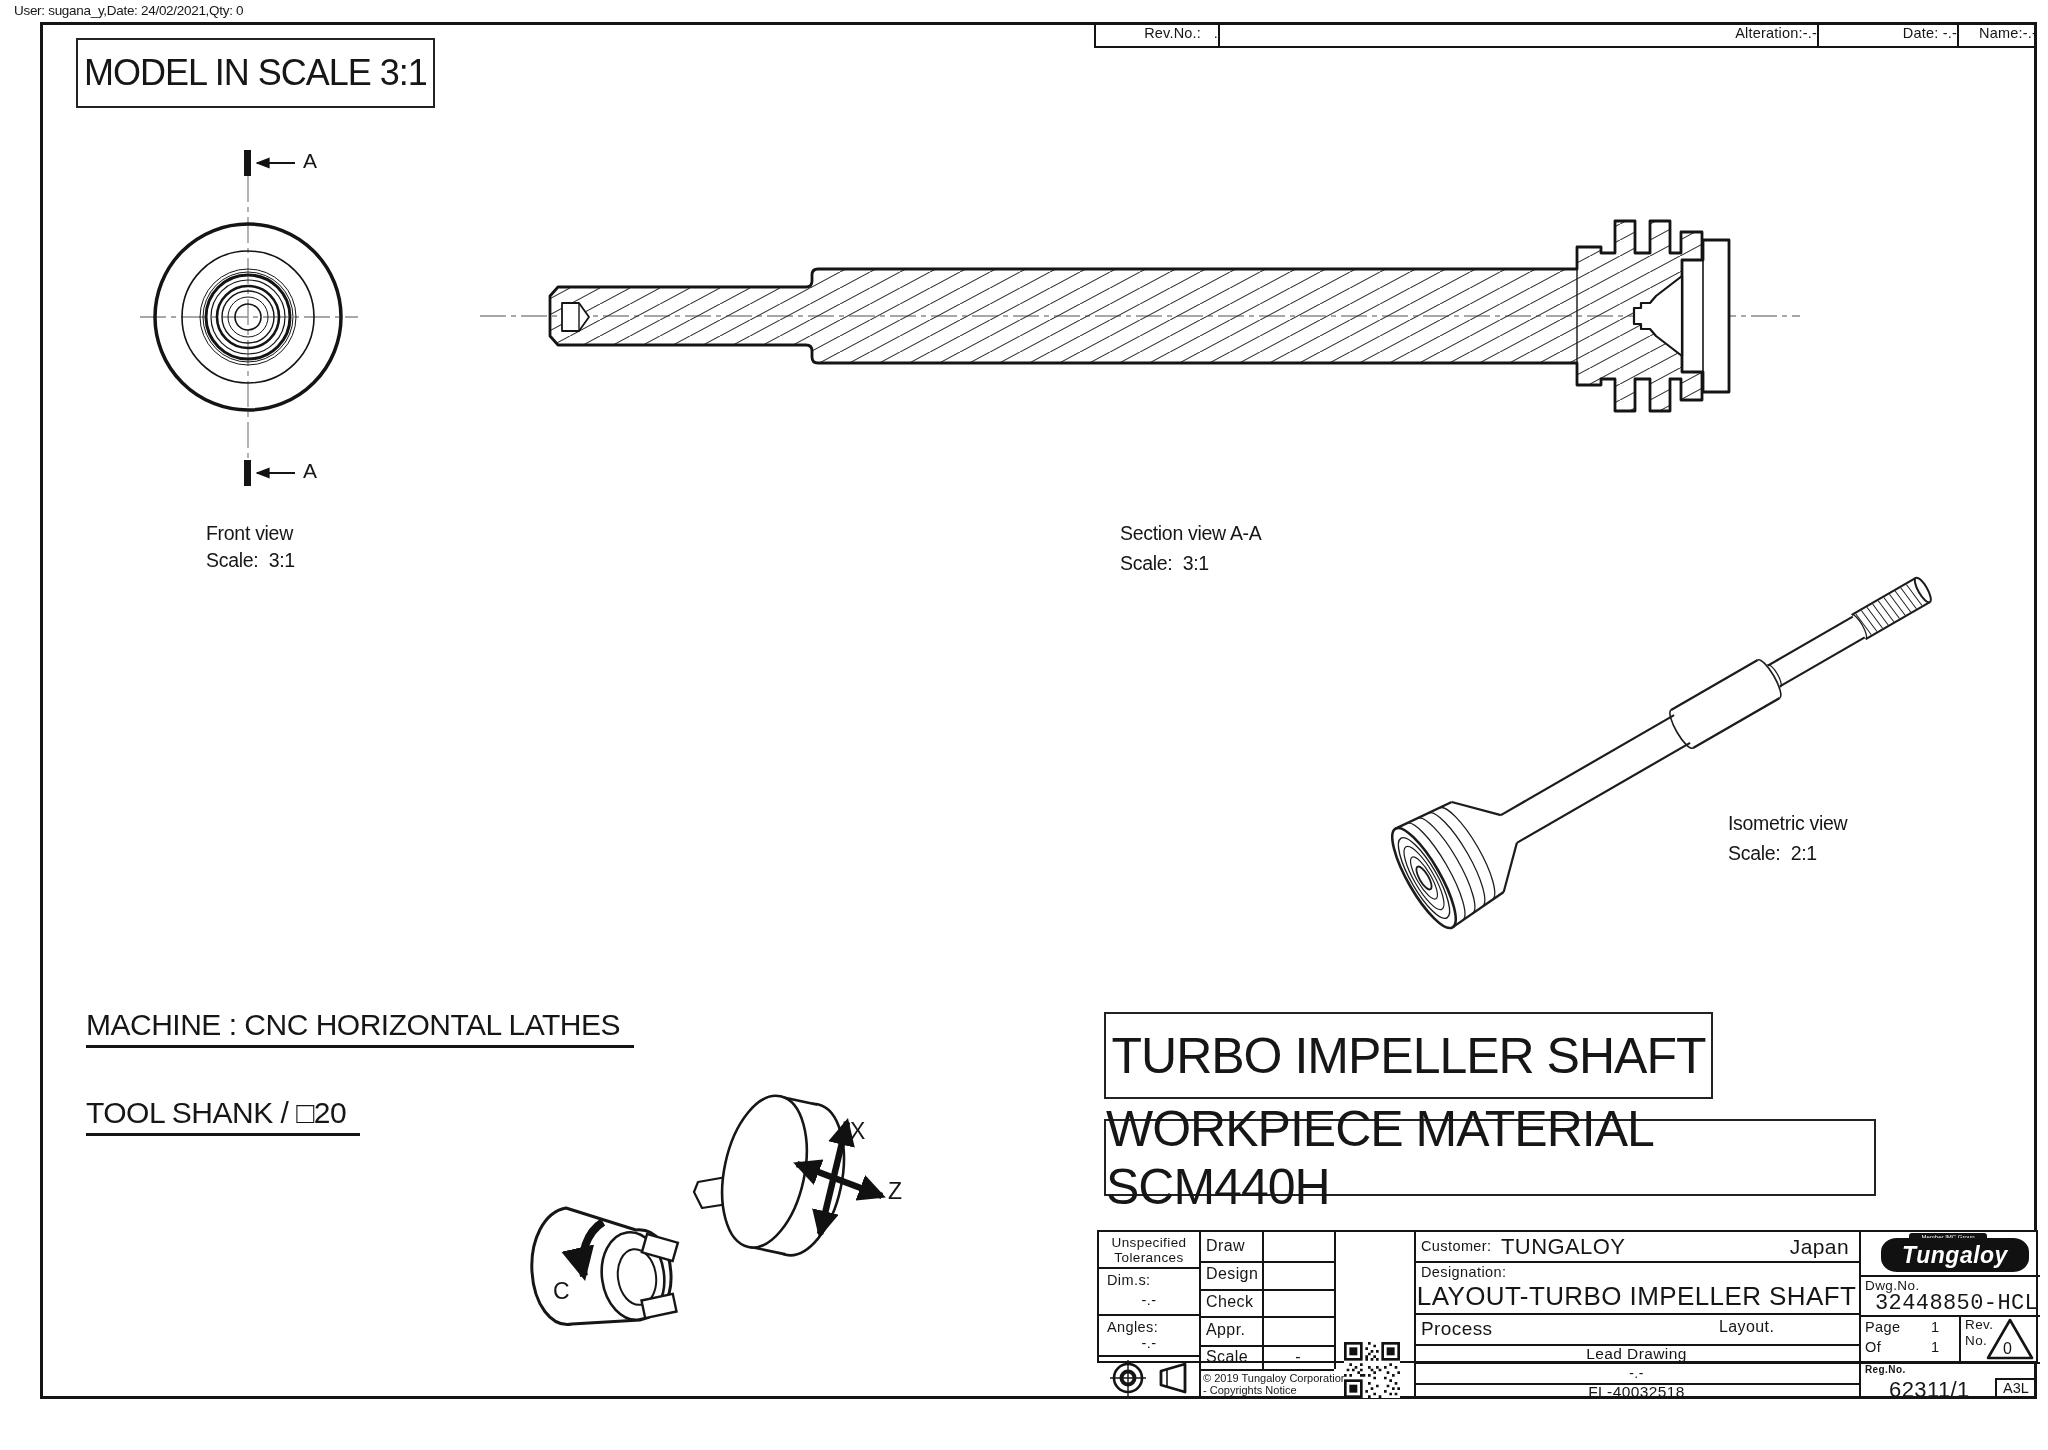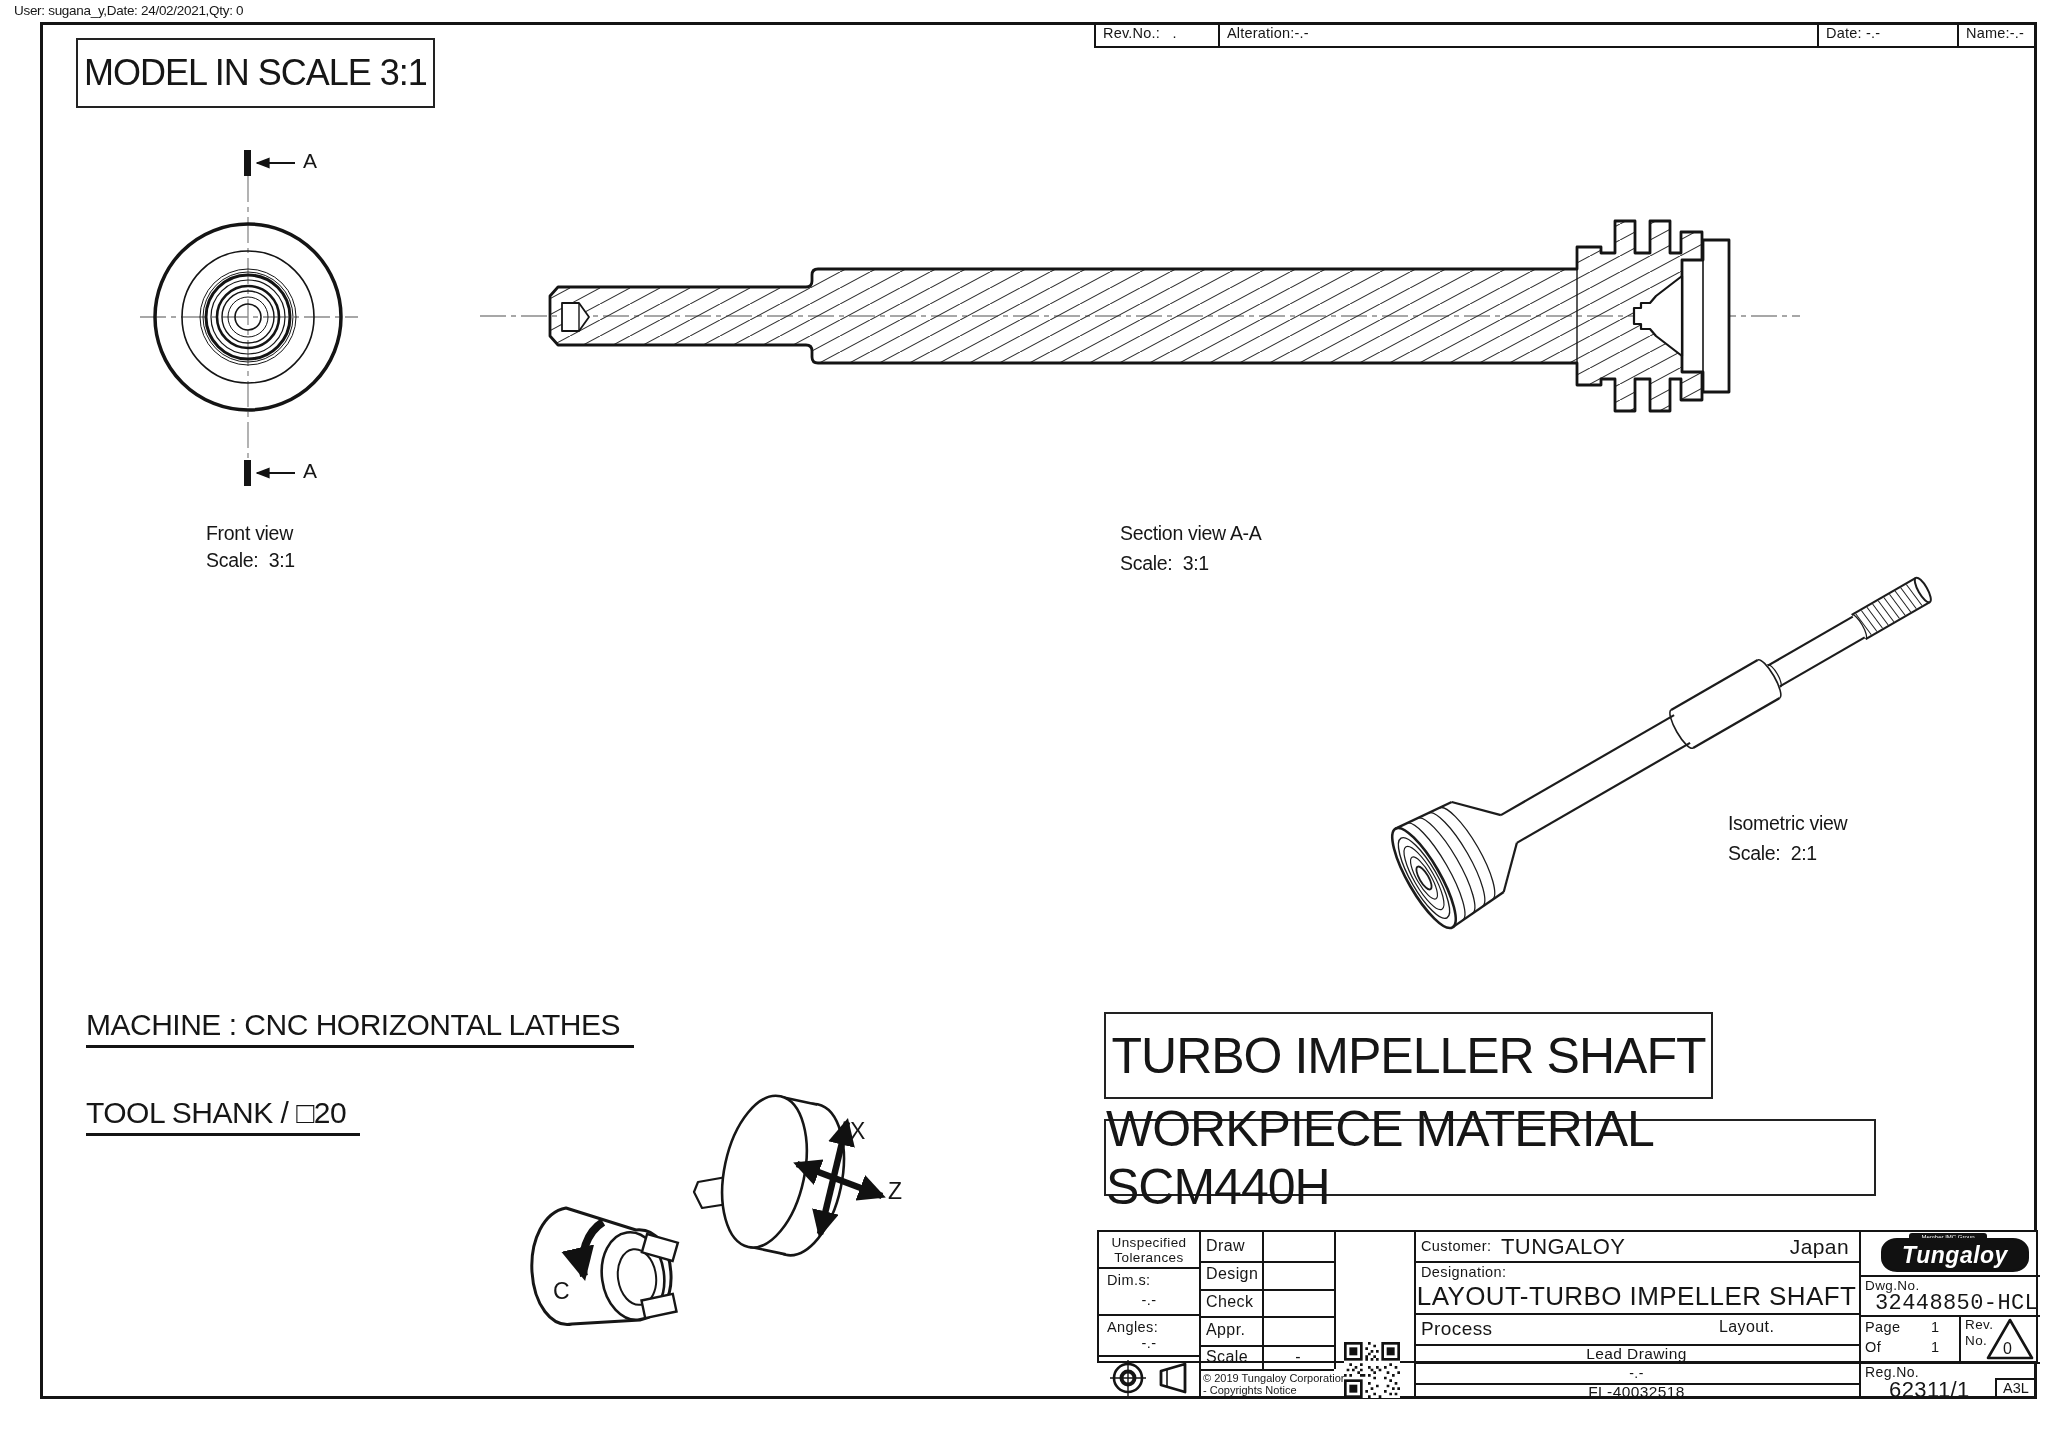--- a/index.html
+++ b/index.html
@@ -5,21 +5,21 @@
   html,body{margin:0;padding:0;}
   body{width:2048px;height:1450px;background:#fff;position:relative;overflow:hidden;
        font-family:"Liberation Sans", sans-serif;color:#161616;}
   .abs{position:absolute;white-space:pre;letter-spacing:-0.3px;}
   .frame{position:absolute;left:40px;top:22px;width:1997px;height:1377px;border:3px solid #141414;box-sizing:border-box;}
   .modelbox{position:absolute;left:76px;top:38px;width:359px;height:70px;border:2px solid #222;box-sizing:border-box;
             display:flex;align-items:center;justify-content:center;font-size:36px;letter-spacing:-1px;}
   
   .revbar{position:absolute;left:1094px;top:22px;height:26px;display:flex;box-sizing:border-box;}
   .revcell{border-left:2px solid #141414;border-bottom:2px solid #141414;box-sizing:border-box;
-           font-size:14.5px;padding:3px 0 0 7px;letter-spacing:0.2px;white-space:pre;}
+           font-size:14.5px;padding:3px 0 0 7px;letter-spacing:0.2px;white-space:pre;text-align:right;}
   
   .bigbox{position:absolute;border:2px solid #222;box-sizing:border-box;display:flex;align-items:center;justify-content:center;
           font-size:50px;letter-spacing:-1px;background:#fff;}
   
   .note{font-size:30px;letter-spacing:-0.5px;border-bottom:3px solid #141414;padding:0 14px 3px 0;width:max-content;}
   
   #title-block{position:absolute;left:1097px;top:1230px;width:941px;height:133px;border:2.5px solid #141414;box-sizing:border-box;background:#fff;}
   .hl{position:absolute;background:#141414;height:2px;}
   .vl{position:absolute;background:#141414;width:2px;}
   .tbt{position:absolute;white-space:pre;letter-spacing:0.4px;text-align:right;}
@@ -292,16 +292,16 @@
   <div class="tbt" style="left:766px;top:87px;font-size:14.5px;">Page</div>
   <div class="tbt" style="left:832px;top:87px;font-size:14.5px;">1</div>
   <div class="tbt" style="left:766px;top:107px;font-size:14.5px;">Of</div>
   <div class="tbt" style="left:832px;top:107px;font-size:14.5px;">1</div>
   <div class="tbt" style="left:866px;top:85px;font-size:13.5px;">Rev.</div>
   <div class="tbt" style="left:866px;top:101px;font-size:13.5px;">No.</div>
   <svg style="left:884px;top:85px;" width="52" height="44" viewBox="0 0 52 44">
     <polygon points="27,3 49,41 5,41" fill="none" stroke="#141414" stroke-width="2.6" stroke-linejoin="round"></polygon>
   </svg>
   <div class="tbt" style="left:904px;top:108px;font-size:16px;">0</div>
-  <div class="tbt" style="left:766px;top:132px;font-size:14px;">Reg.No.</div>
+  <div class="tbt" style="left:766px;top:132px;font-size:10px;font-weight:bold;">Reg.No.</div>
   <div class="tbt" style="left:790px;top:145px;font-size:22px;">62311/1</div>
   <div class="a3l">A3L</div>
 </div>
 
 </body></html>

